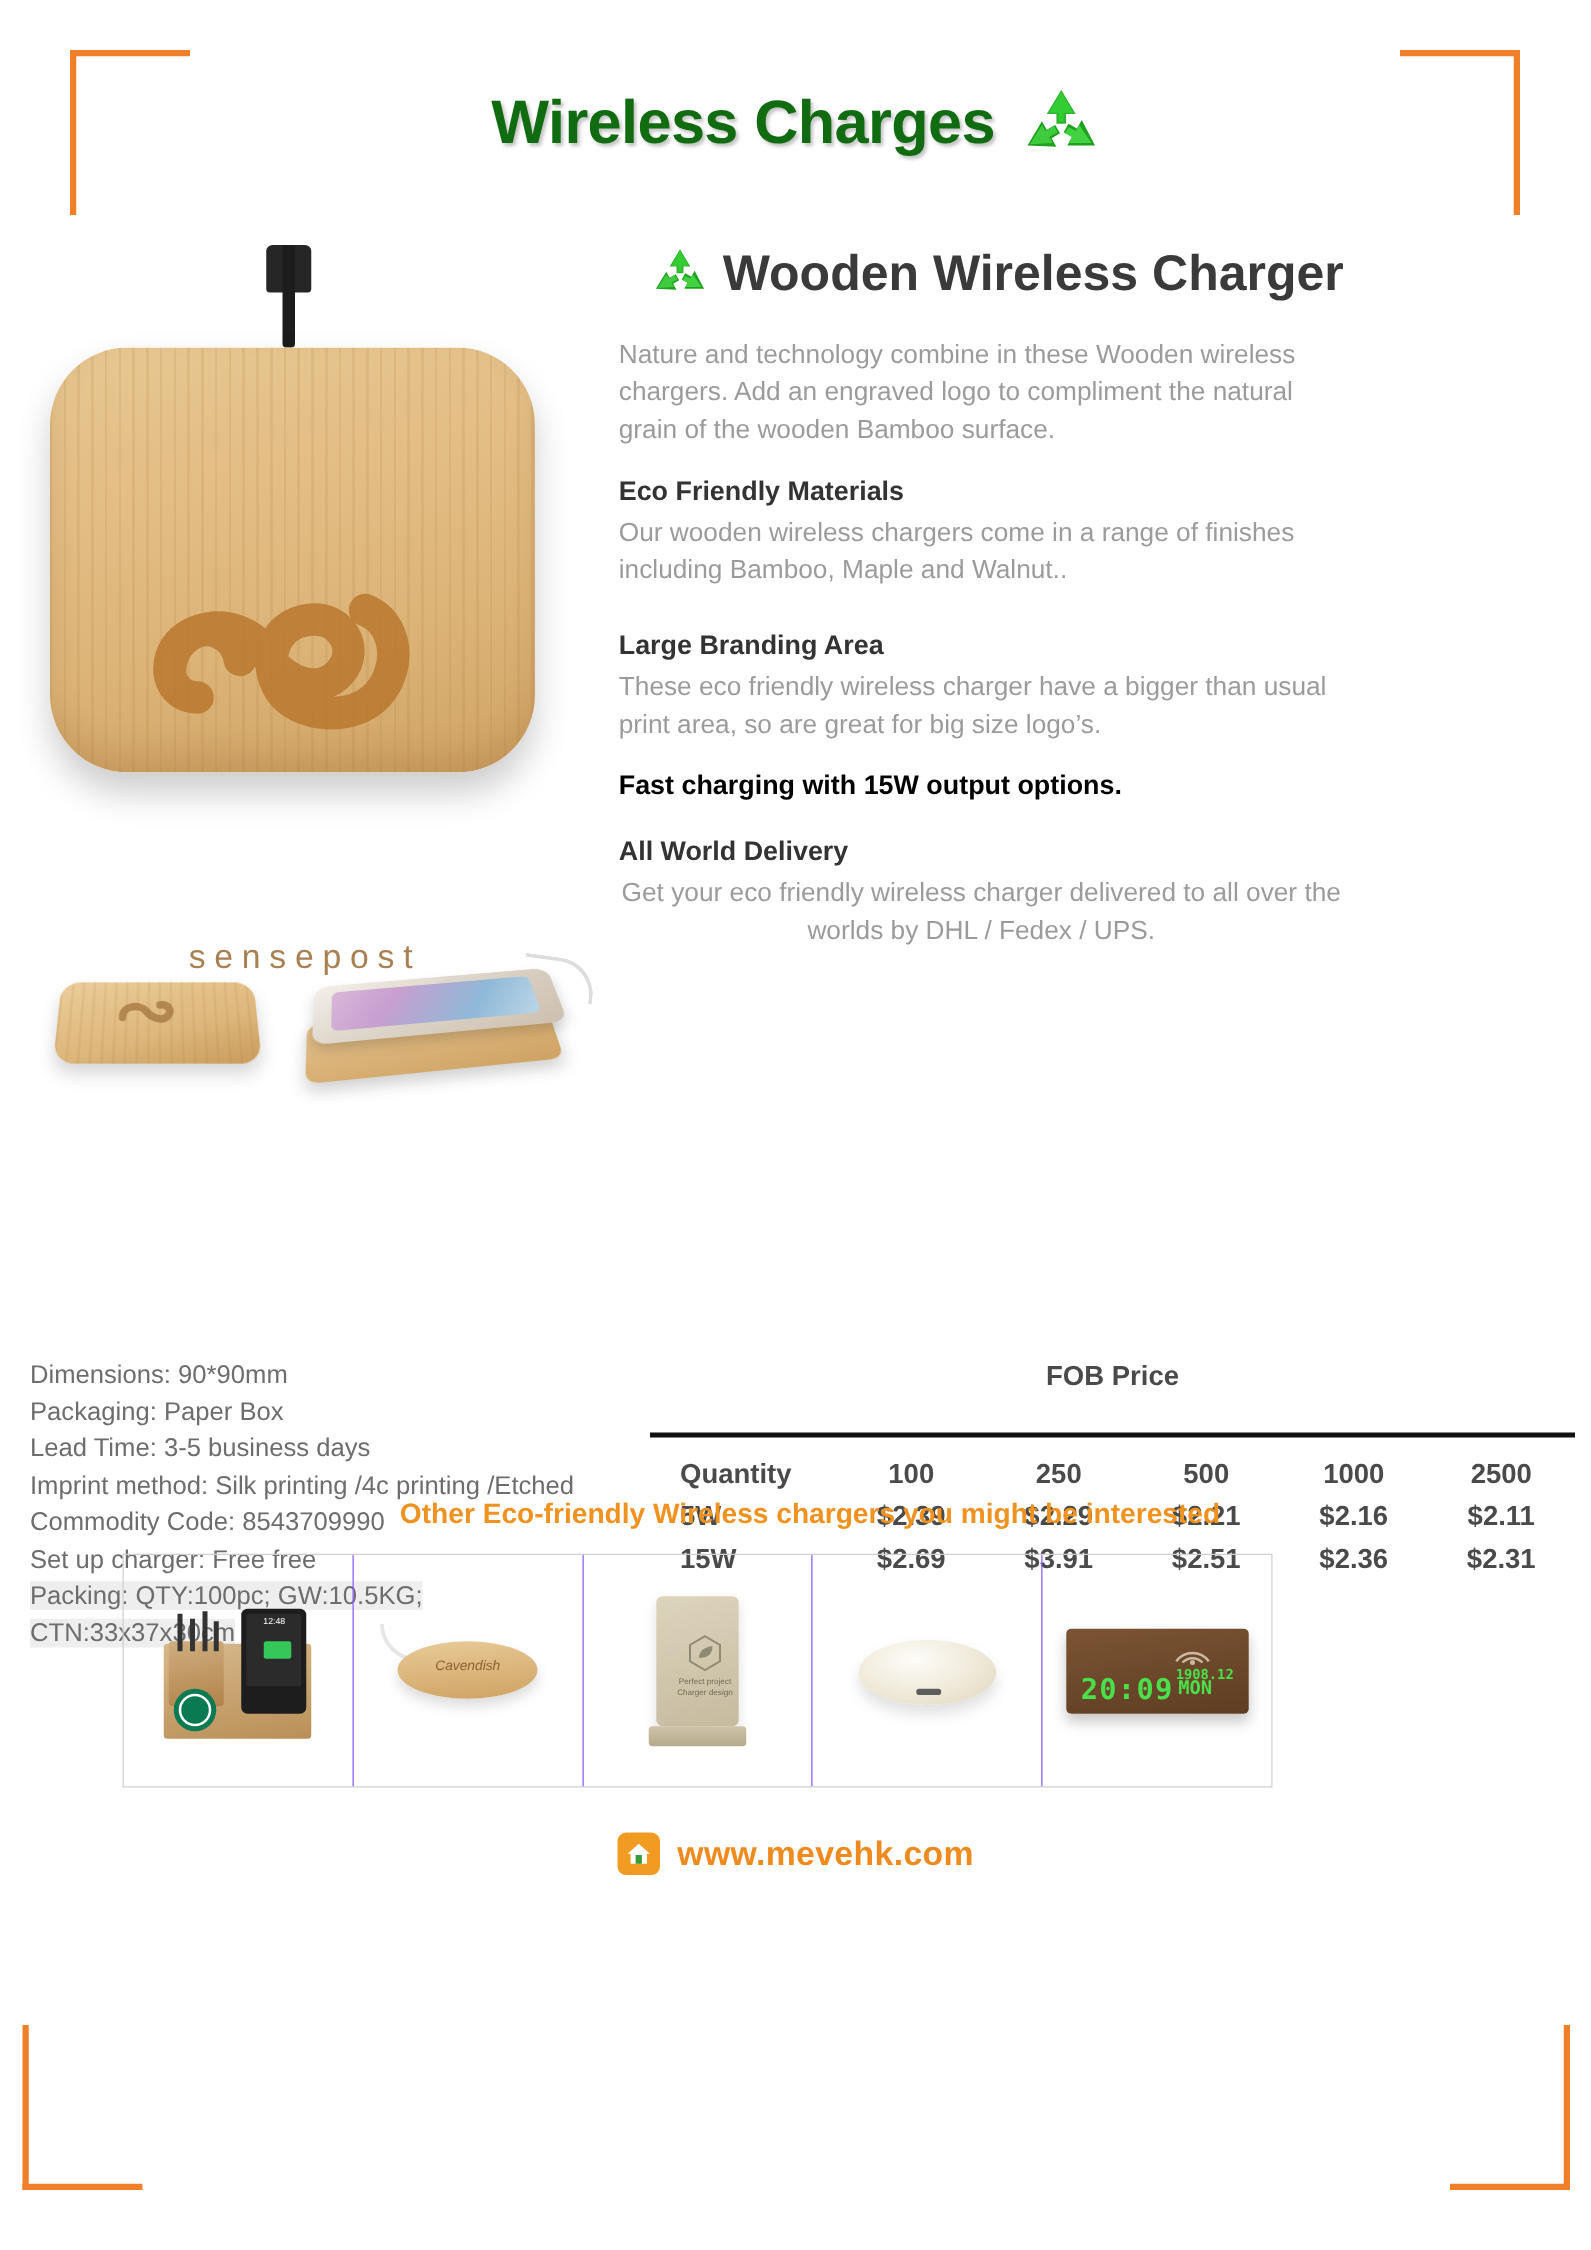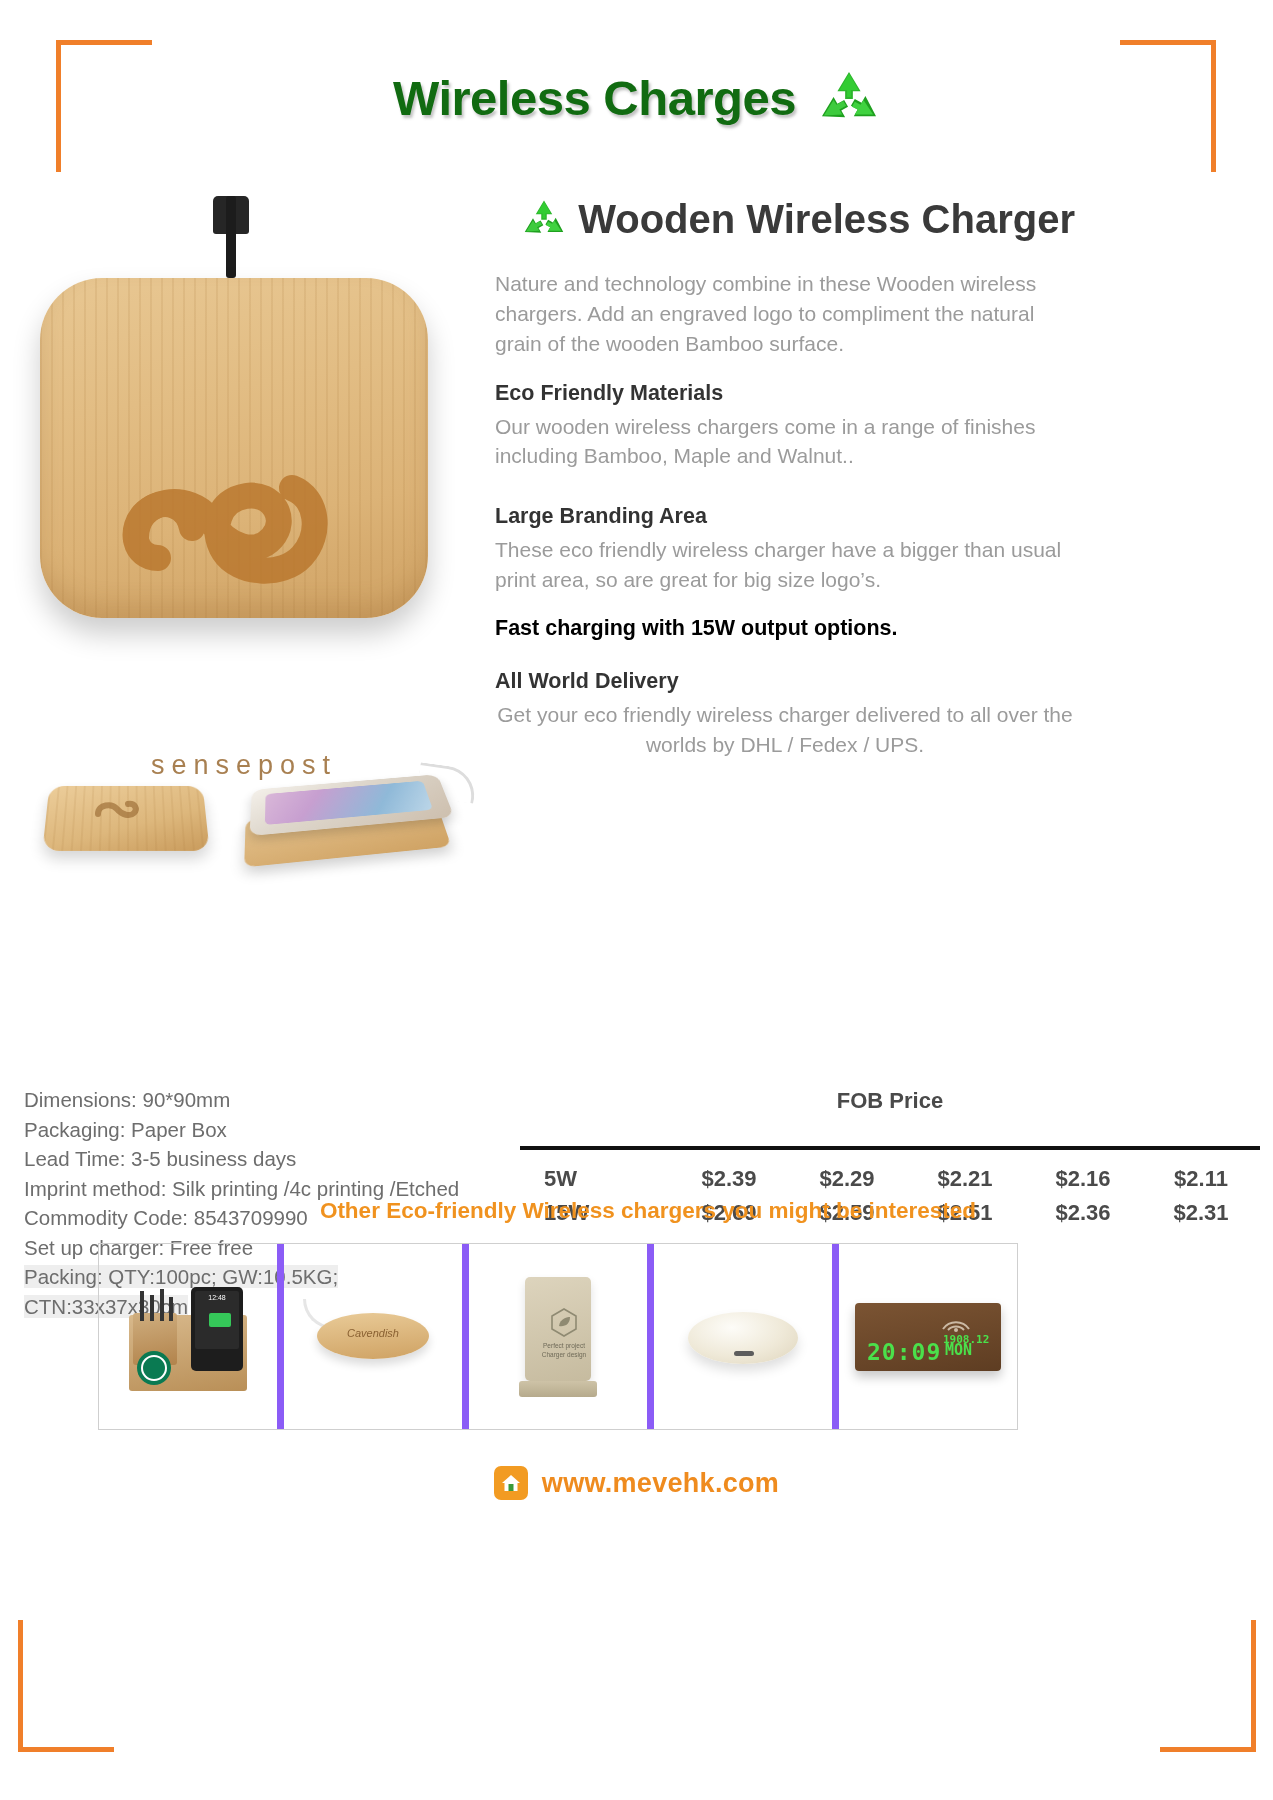--- a/index.html
+++ b/index.html
@@ -174,21 +174,21 @@
   
   .other-head {
     position: absolute; left: 0; top: 1198px; width: 1273px; text-align: center;
     font-size: 22.5px; font-weight: bold; color: #f0921f; padding-left: 23px;
   }
   .gallery {
     position: absolute; left: 98px; top: 1243px; width: 920px; height: 187px;
     display: flex; border: 1px solid #cfcfcf;
   }
   .gal-cell {
-    flex: 1; border-right: 7px solid #8b5cf6; position: relative;
+    flex: 1; border-right: 1px solid #8b5cf6; position: relative;
     display: flex; align-items: center; justify-content: center;
   }
   .gal-cell:last-child { border-right: none; }
 
   
   .g1-box { position: relative; width: 118px; height: 108px; }
   .g1-wood {
     position: absolute; left: 0; bottom: 0; width: 118px; height: 76px;
     background: linear-gradient(170deg,#d8b98c,#b98f57);
     border-radius: 3px;
@@ -435,32 +435,40 @@
     <div>Set up charger: Free free</div>
     <div><span class="hl">Packing: QTY:100pc; GW:10.5KG;</span></div>
     <div><span class="hl">CTN:33x37x30cm</span></div>
   </div>
 
   <div class="fob">
     <div class="fob-title">FOB Price</div>
     <div class="fob-rule"></div>
     <table class="price">
       <tbody>
+          <tr>
+        <td class="lbl">Quantity</td>
+        <td>100</td>
+        <td>250</td>
+        <td>500</td>
+        <td>1000</td>
+        <td>2500</td>
+      </tr>
       <tr>
         <td class="lbl">5W</td>
         <td>$2.39</td>
         <td>$2.29</td>
         <td>$2.21</td>
         <td>$2.16</td>
         <td>$2.11</td>
       </tr>
       <tr>
         <td class="lbl">15W</td>
         <td>$2.69</td>
-        <td>$2.59</td>
+        <td>$3.91</td>
         <td>$2.51</td>
         <td>$2.36</td>
         <td>$2.31</td>
       </tr>
     </tbody>
       </table>
   </div>
 
   <div class="other-head">Other Eco-friendly Wireless chargers you might be interested</div>
 

